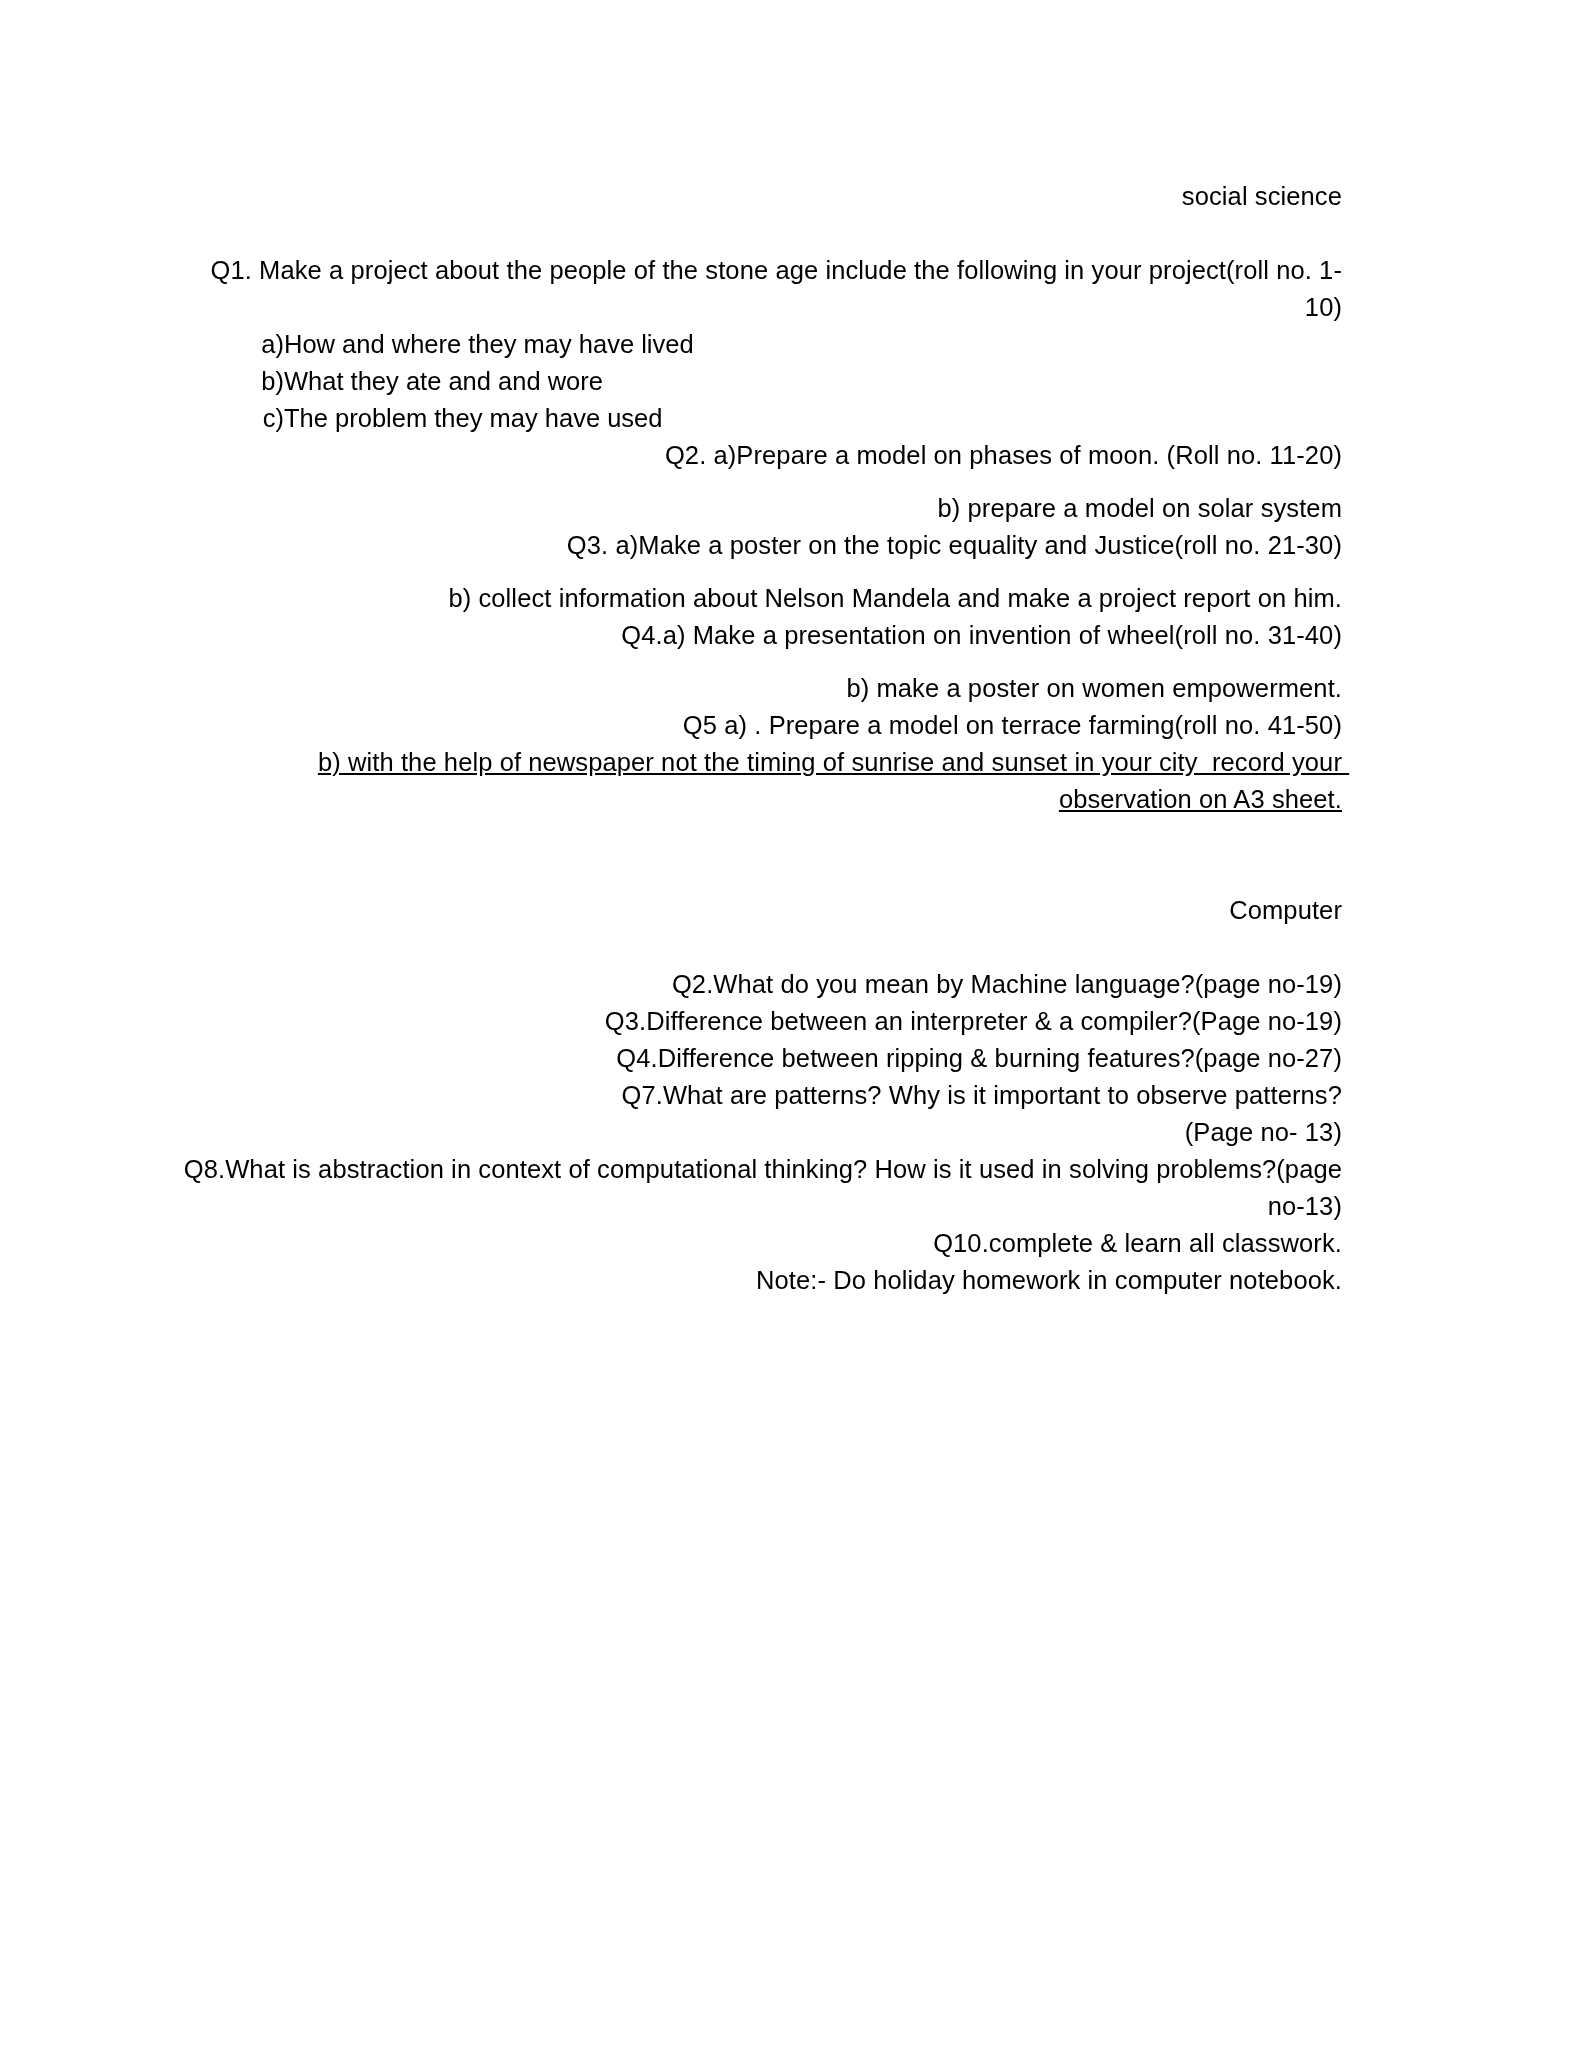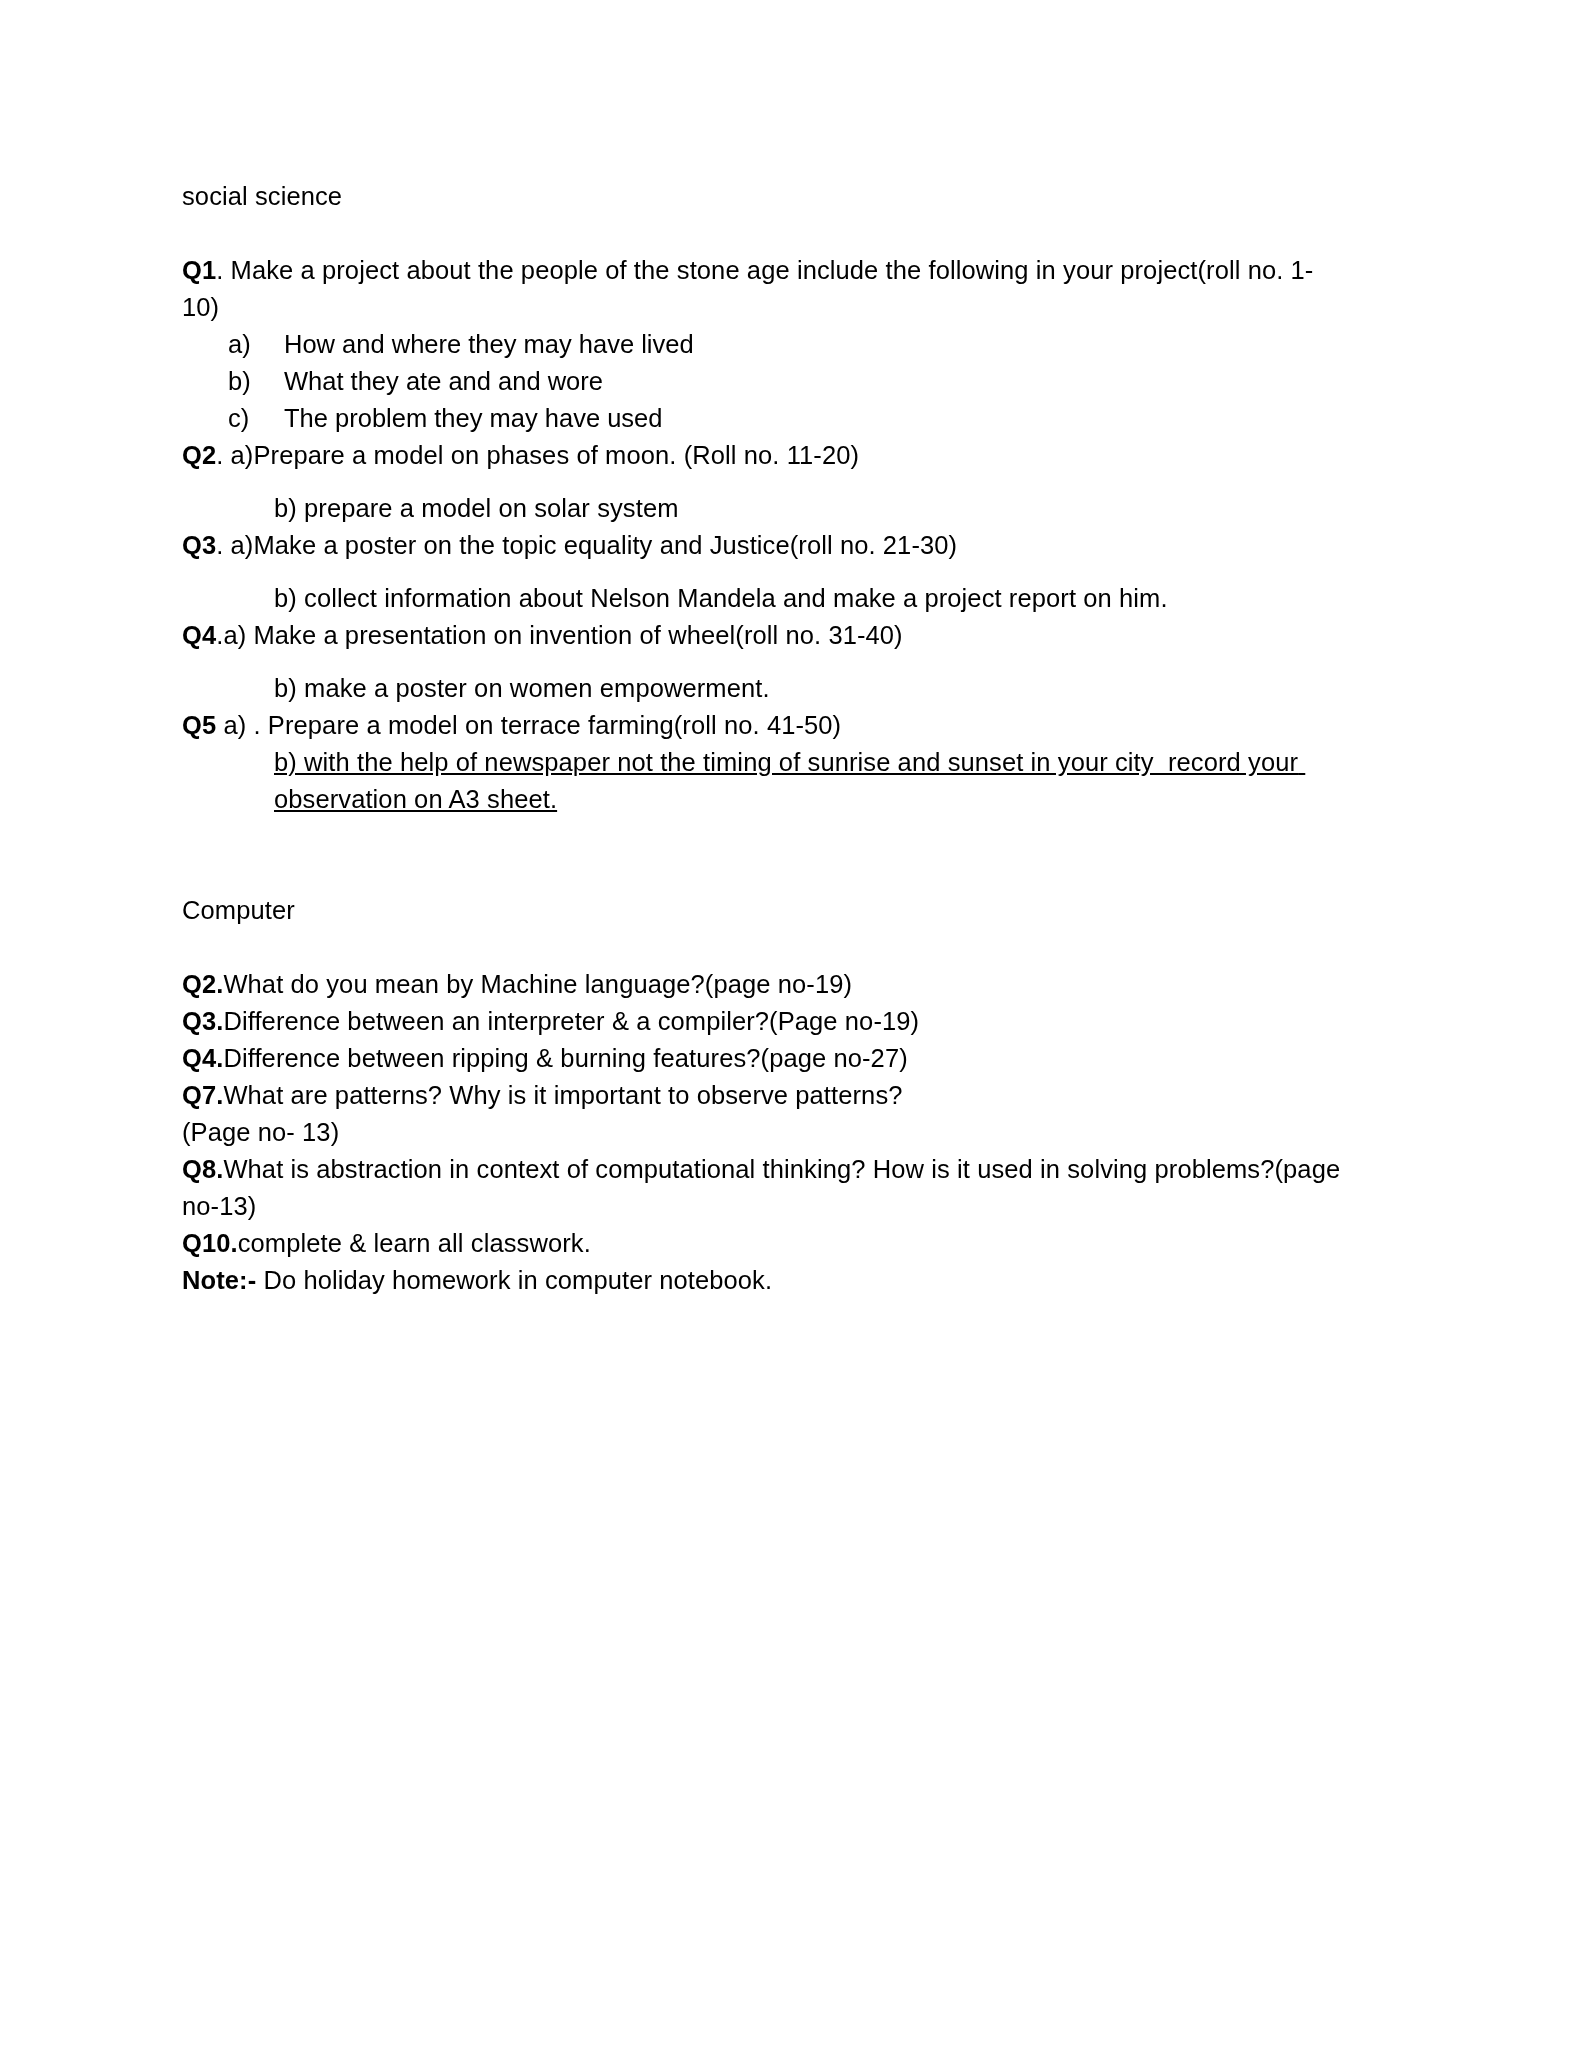--- a/index.html
+++ b/index.html
@@ -11,37 +11,38 @@
     font-family: "Liberation Sans", sans-serif;
     color: #000000;
   }
   .page {
     position: relative;
     width: 1583px;
     height: 2048px;
     background: #ffffff;
     box-sizing: border-box;
     overflow: hidden;
+    text-align: right;
   }
   .content {
     position: absolute;
     left: 182px;
     top: 178px;
     width: 1160px;
   }
   .para {
     font-size: 25.5px;
     line-height: 37px;
     margin: 0;
     letter-spacing: 0.1px;
     white-space: pre-wrap;
   }
   .spacer-lg { height: 37px; }
   .spacer-xl { height: 74px; }
-  .bold { font-weight: bold; }
+  .bold { font-weight: normal; }
   
   .alpha-list {
     margin: 0;
     padding: 0;
     list-style: none;
   }
   .alpha-list li {
     font-size: 25.5px;
     line-height: 37px;
     display: flex;

